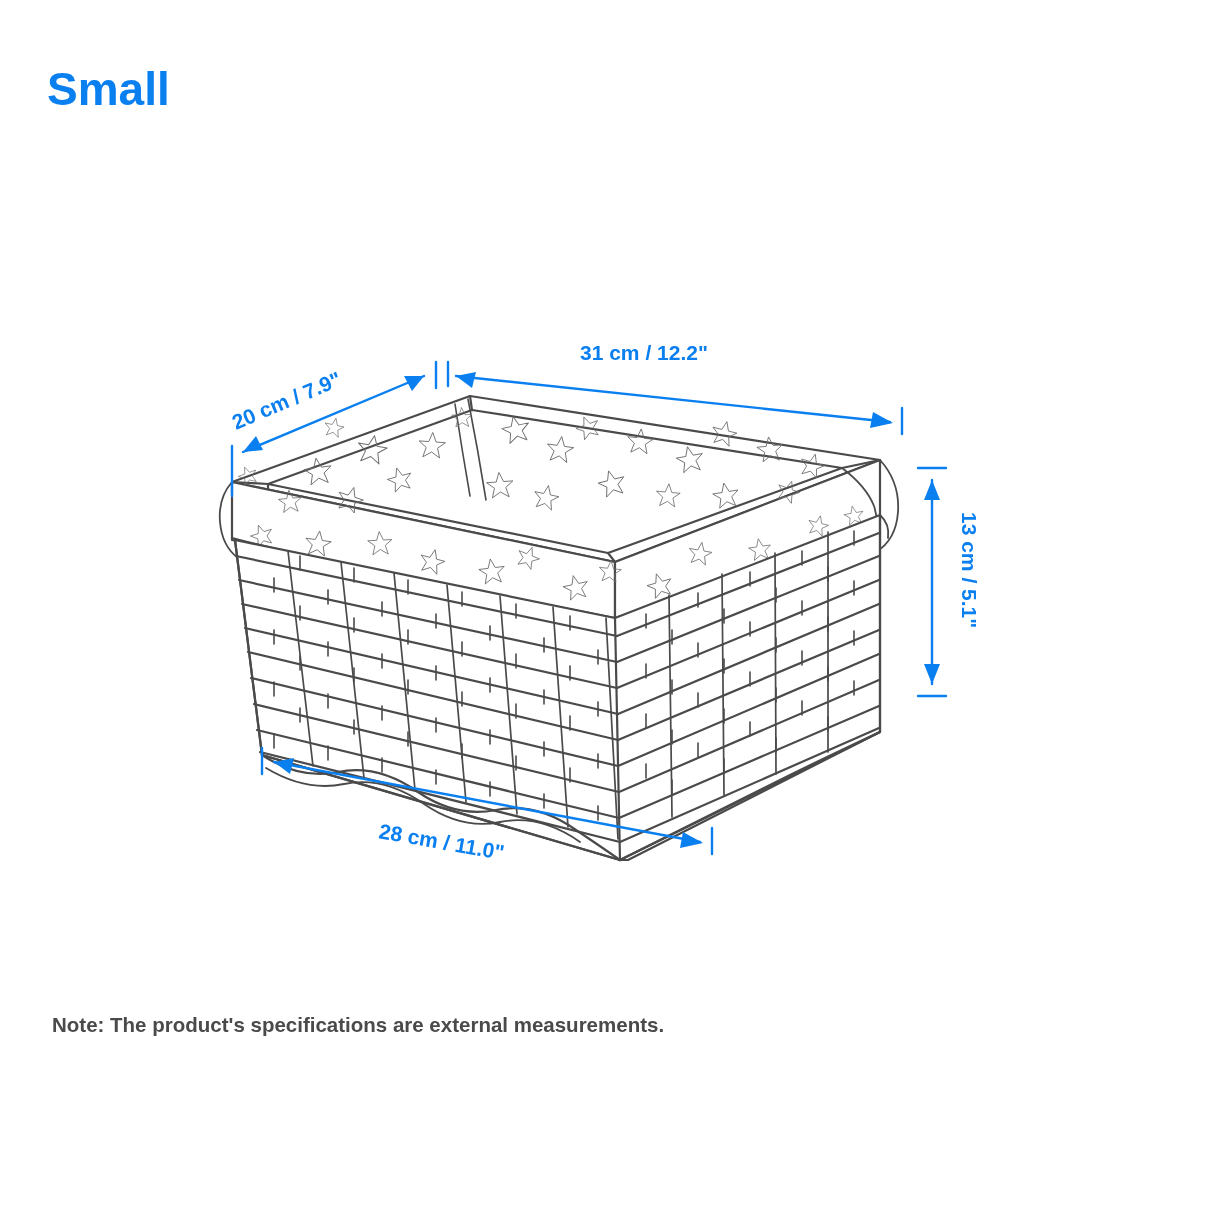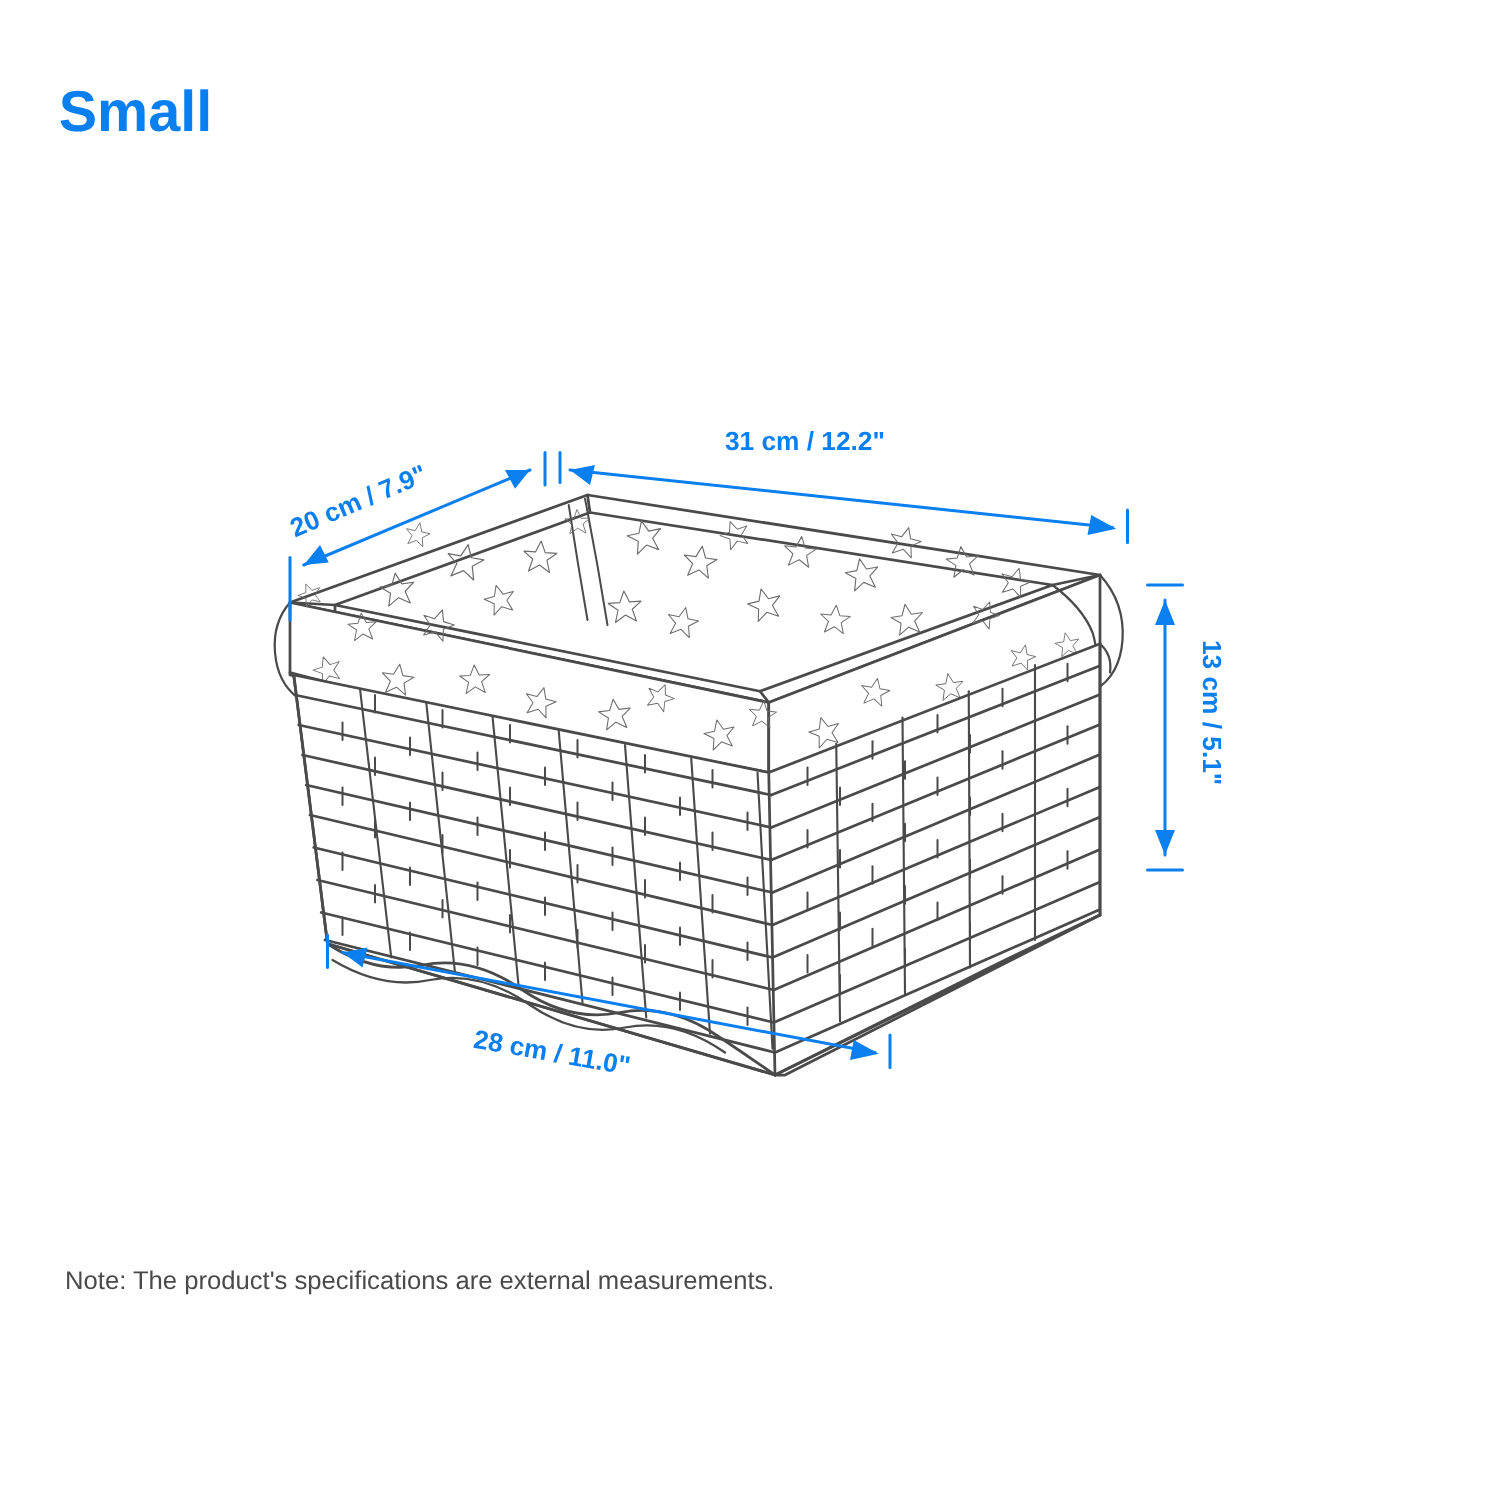--- a/index.html
+++ b/index.html
@@ -41,20 +41,21 @@
     position: absolute;
     left: 52px;
     top: 1006px;
     width: 1000px;
   }
   .note-line {
     font-size: 20.5px;
     color: #4a4a4a;
     line-height: 38px;
     white-space: nowrap;
+    font-weight: bold;
   }
   svg { display: block; }
   .dim-label {
     font-size: 21px;
     font-weight: bold;
     fill: #0a7ff0;
     font-family: "Liberation Sans", sans-serif;
   }
 </style>
 </head>

